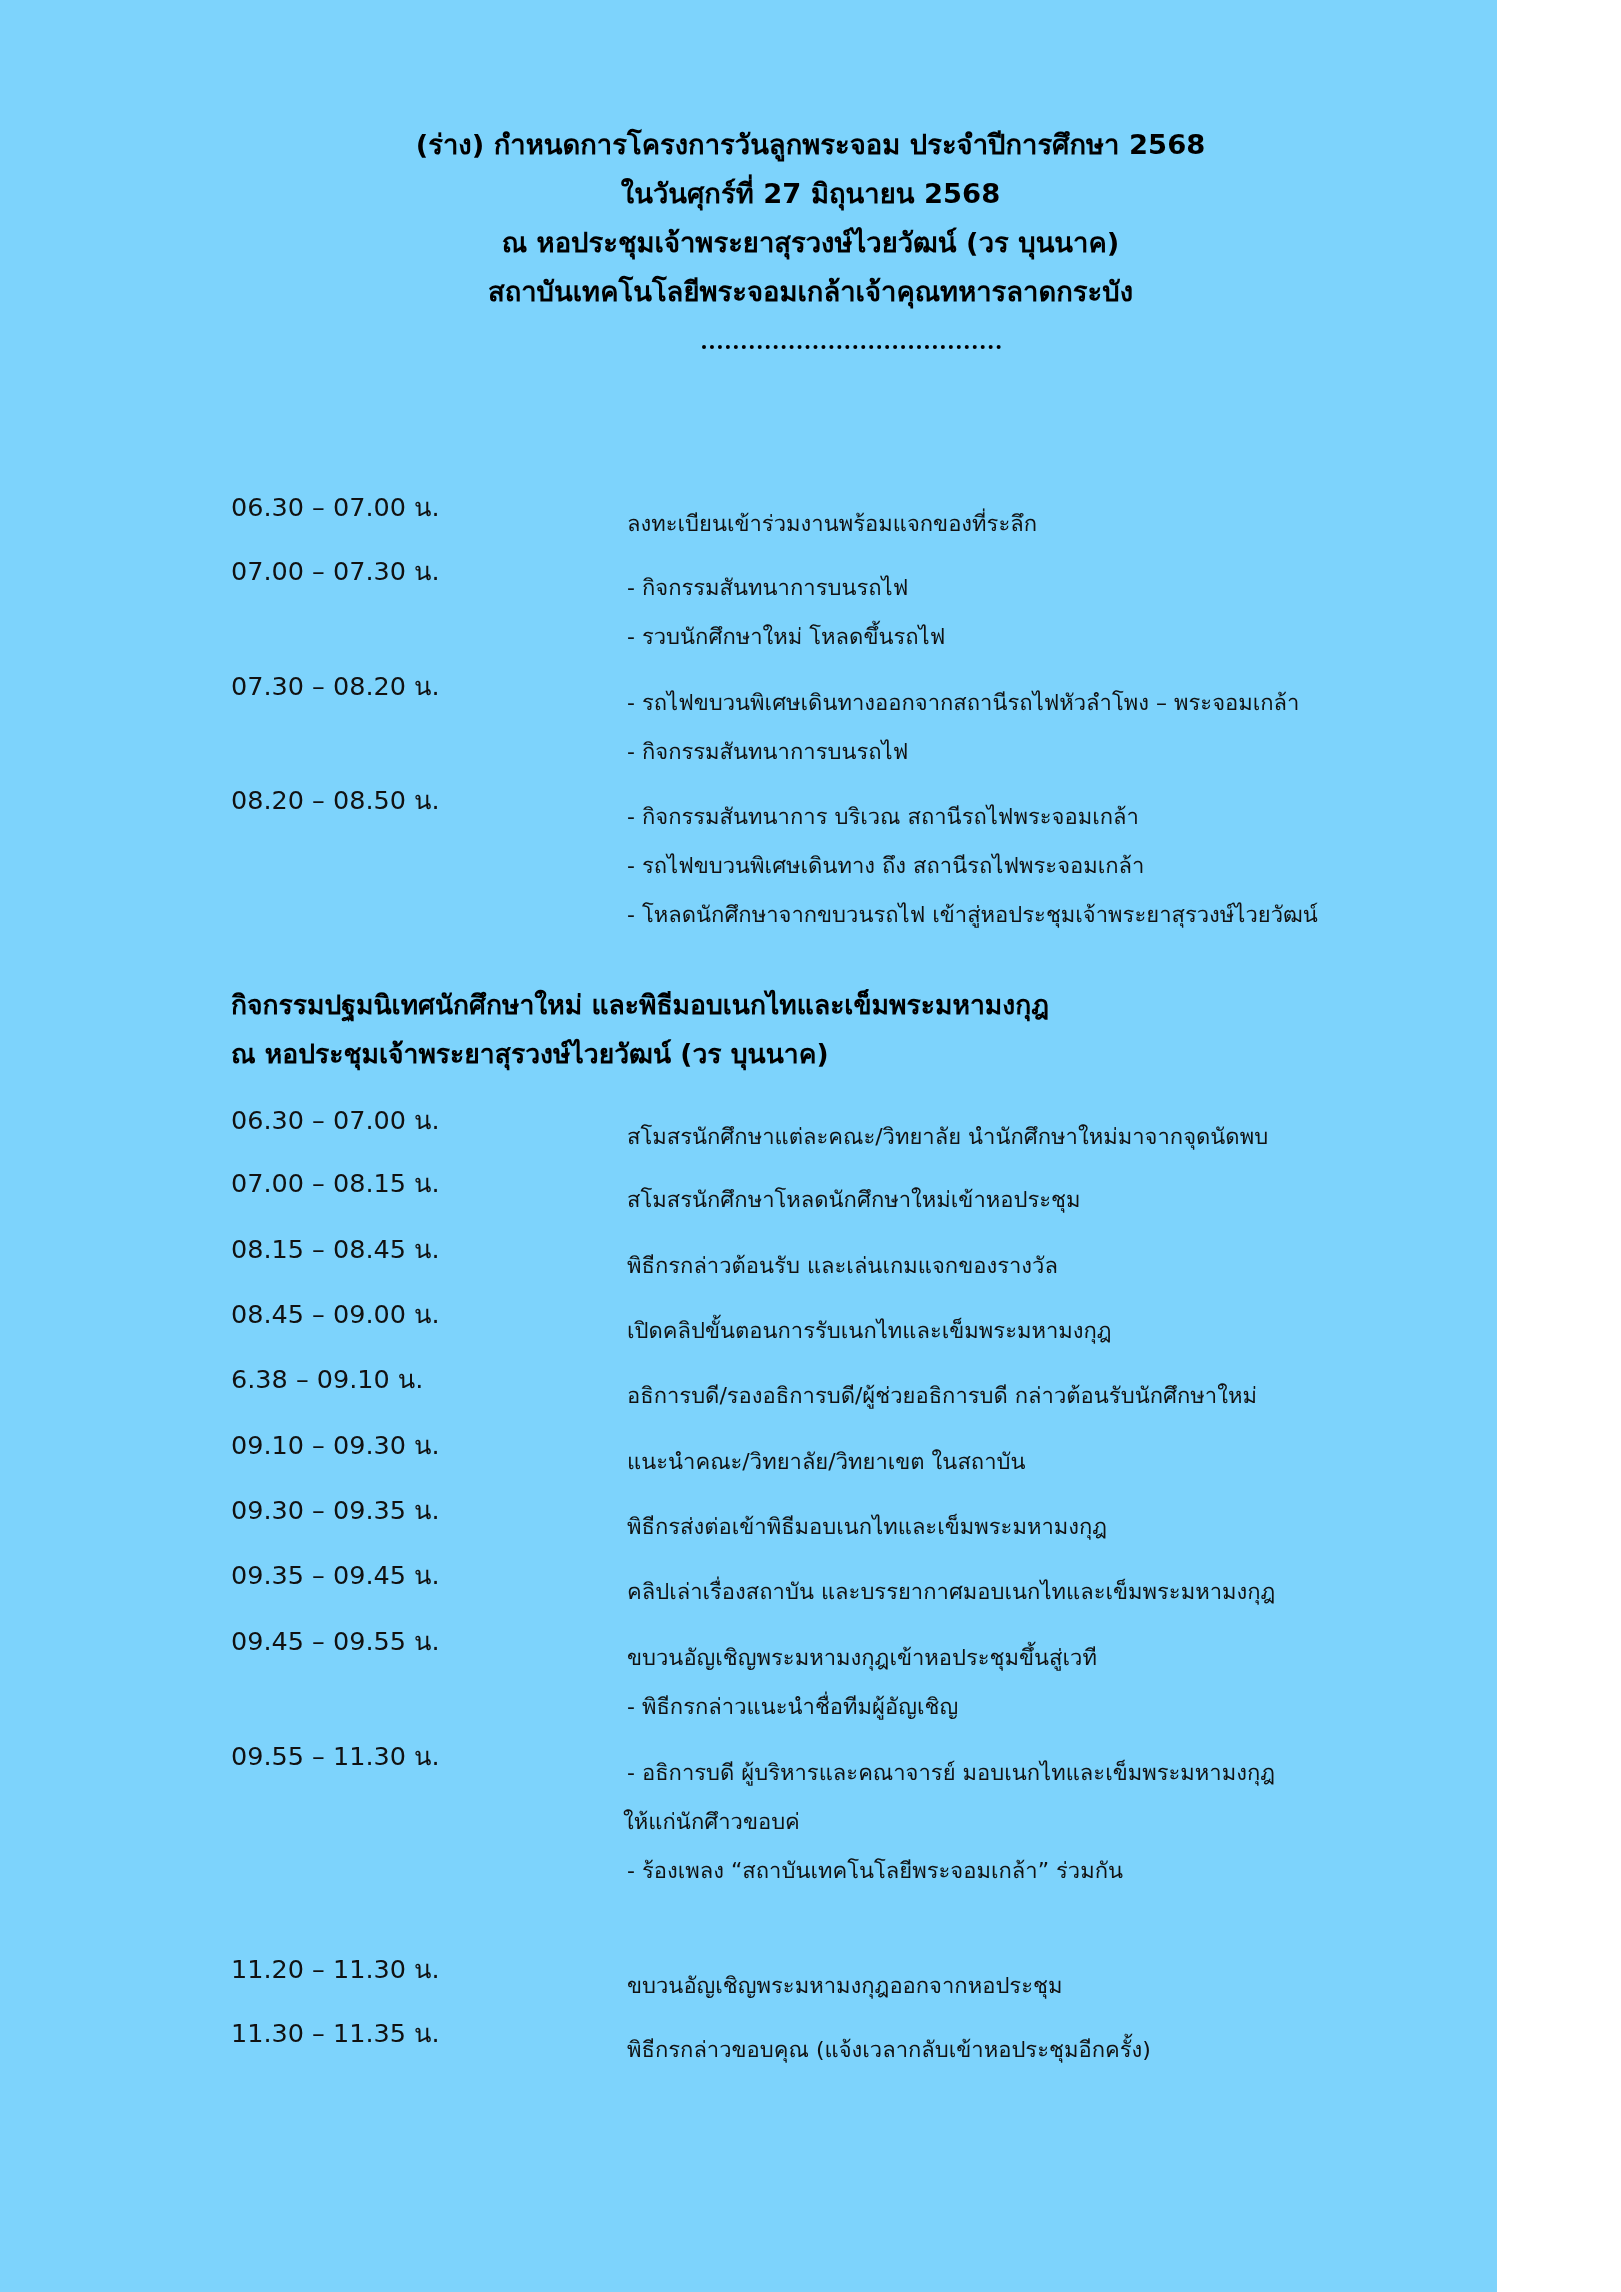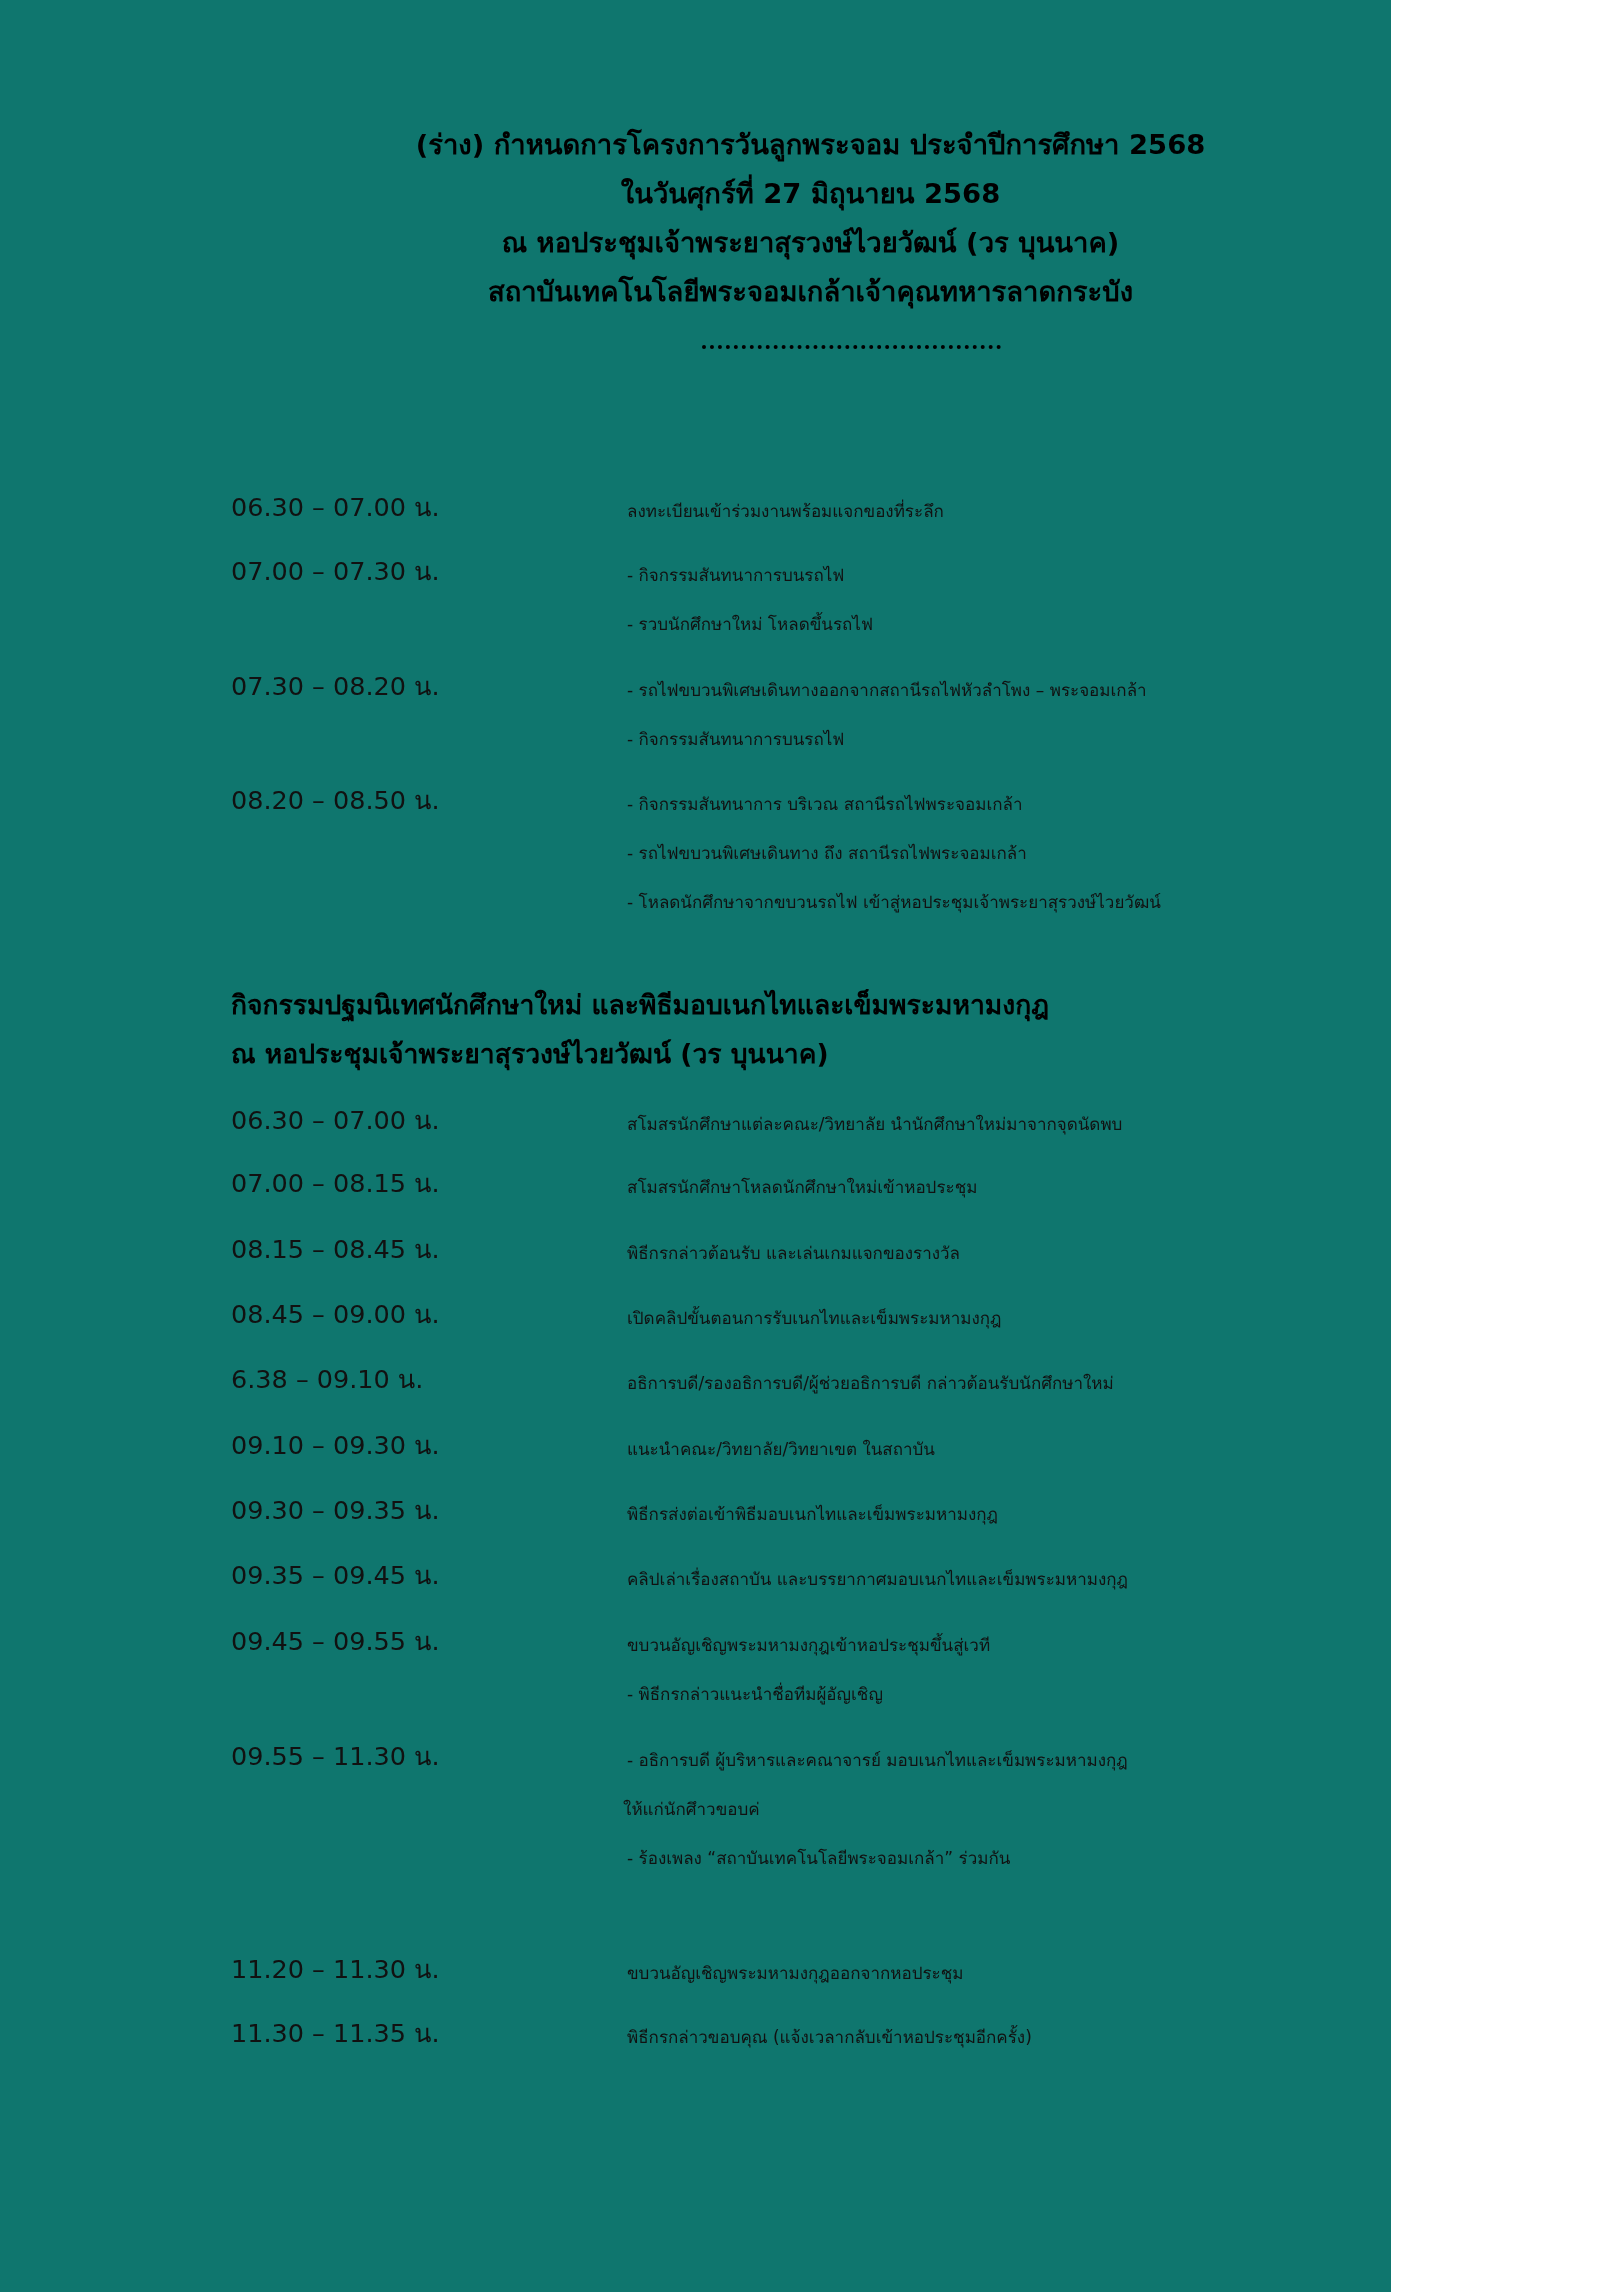--- a/index.html
+++ b/index.html
@@ -1,29 +1,29 @@
 <!DOCTYPE html>
 <html><head>
 <meta charset="utf-8">
 <style>
   html, body { margin: 0; padding: 0; background: #ffffff; }
   body { width: 1621px; height: 2293px; position: relative; overflow: hidden;
          font-family: "DejaVu Sans", "Liberation Sans", sans-serif; color: #000; }
-  .page { position: absolute; left: 0; top: 0; width: 1391px; height: 2293px; background: #0f766e; }
+  .page { position: absolute; left: 0; top: 0; width: 1497px; height: 2293px; background: #7dd3fc; }
   .title-block { position: absolute; left: 0; top: 120px; width: 1621px; text-align: center; }
   .title-line { font-weight: bold; font-size: 27.4px; line-height: 49px; white-space: nowrap; }
   .separator { position: absolute; left: 702px; top: 345px; width: 299px; height: 5.9px;
                background-image: radial-gradient(circle, transparent 0, transparent 0);
                border-top: 4.9px dotted #000; }
   .heading { position: absolute; left: 231px; font-weight: bold; font-size: 26.5px;
              line-height: 39px; white-space: nowrap; }
   .row { position: absolute; left: 231px; width: 1235px; }
   .time { position: absolute; left: 0; top: 0; font-size: 25.5px; line-height: 39px;
           white-space: nowrap; color: #111; }
-  .desc { position: absolute; left: 396px; top: 4px; font-size: 17px; line-height: 39px;
+  .desc { position: absolute; left: 396px; top: 16px; font-size: 22px; line-height: 39px;
           white-space: nowrap; color: #111; }
   .desc .line { height: 49px; line-height: 39px; }
   .desc .line.indent-none { margin-left: -3.9px; }
 </style>
 </head>
 <body>
 
 <div class="page">
 
   <div class="title-block">

